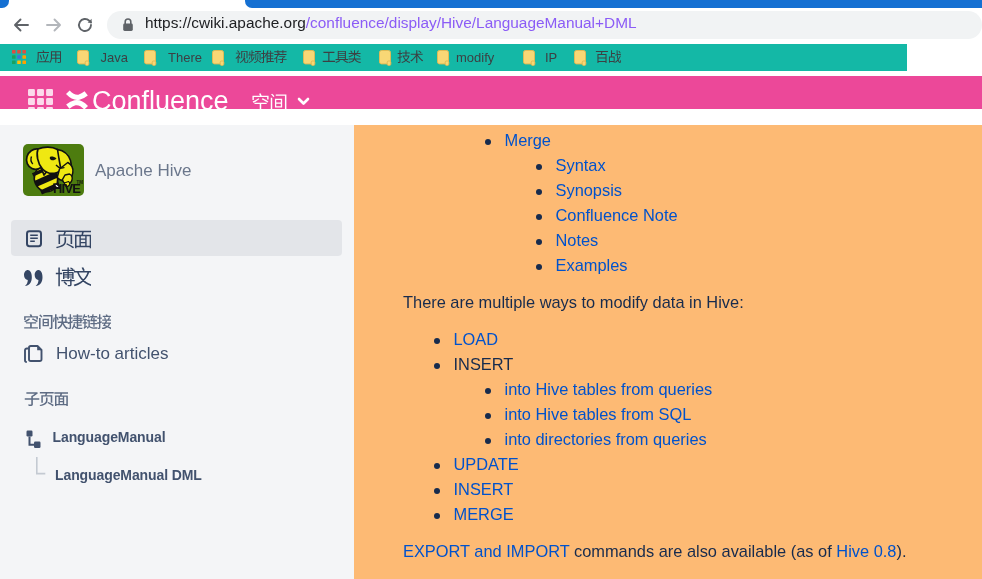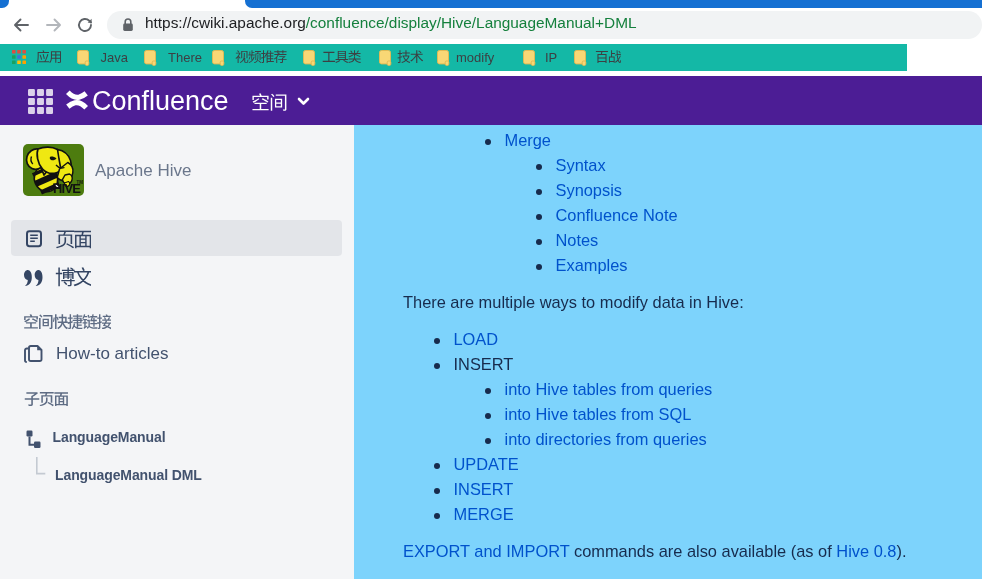--- a/index.html
+++ b/index.html
@@ -8,36 +8,36 @@
 #page{position:relative;width:982px;height:579px}
 .abs{position:absolute}
 
 #tabstrip{left:0;top:0;width:982px;height:8px;background:#fff}
 #ts-l{left:0;top:0;width:9px;height:8px;background:#1570d2;border-bottom-right-radius:7px}
 #ts-r{left:245px;top:0;width:737px;height:8px;background:#1570d2;border-bottom-left-radius:7px}
 
 #toolbar{left:0;top:8px;width:982px;height:36px;background:#fff}
 #omnibox{left:107px;top:2.5px;width:875px;height:28px;background:#f1f3f4;border-radius:14px}
 #url{position:absolute;left:145px;top:5.5px;font-size:15.4px;color:#202124;white-space:nowrap}
-#url .dim{color:#15803d}
+#url .dim{color:#8b5cf6}
 
 #bookmarks{left:0;top:44px;width:907px;height:27px;background:#14b8a6}
 .bklabel{position:absolute;top:5.5px;font-size:13px;color:#3c4043;white-space:nowrap}
 
-#chead{left:0;top:76px;width:982px;height:49px;background:#4c1d95}
+#chead{left:0;top:76px;width:982px;height:33px;background:#ec4899}
 #clogotext{position:absolute;left:92px;top:9.5px;font-size:27px;color:#fff;letter-spacing:0}
 
 #sidebar{left:0;top:125px;width:354px;height:454px;background:#f4f5f7}
 #logocard{position:absolute;left:23px;top:19px;width:61px;height:52px;background:#4d7c0f;border-radius:5px}
 #aphive{position:absolute;left:95px;top:36px;font-size:17px;color:#6b778c}
 #selrow{position:absolute;left:11px;top:95px;width:331px;height:36px;background:#e3e5e9;border-radius:4px}
 #howto{position:absolute;left:56px;top:219px;font-size:17px;color:#42526e}
 .treetxt{position:absolute;font-weight:700;font-size:14px;color:#42526e;letter-spacing:-0.1px}
 
-#content{left:354px;top:125px;width:628px;height:454px;background:#7dd3fc;overflow:hidden;
+#content{left:354px;top:125px;width:628px;height:454px;background:#fdba74;overflow:hidden;
  font-size:16.4px;color:#172b4d}
 #content .inner{padding:3px 0 0 49px}
 #content ul{list-style:none;padding-left:50.5px;margin:0}
 #content ul ul{padding-left:51px}
 #content li{line-height:25px;position:relative}
 #content li::before{content:"";position:absolute;left:-19.5px;top:11px;width:6px;height:6px;border-radius:50%;background:#172b4d}
 #content p{line-height:25px;margin:12px 0}
 #content a{color:#0052cc;text-decoration:none}
 </style>
 </head>

